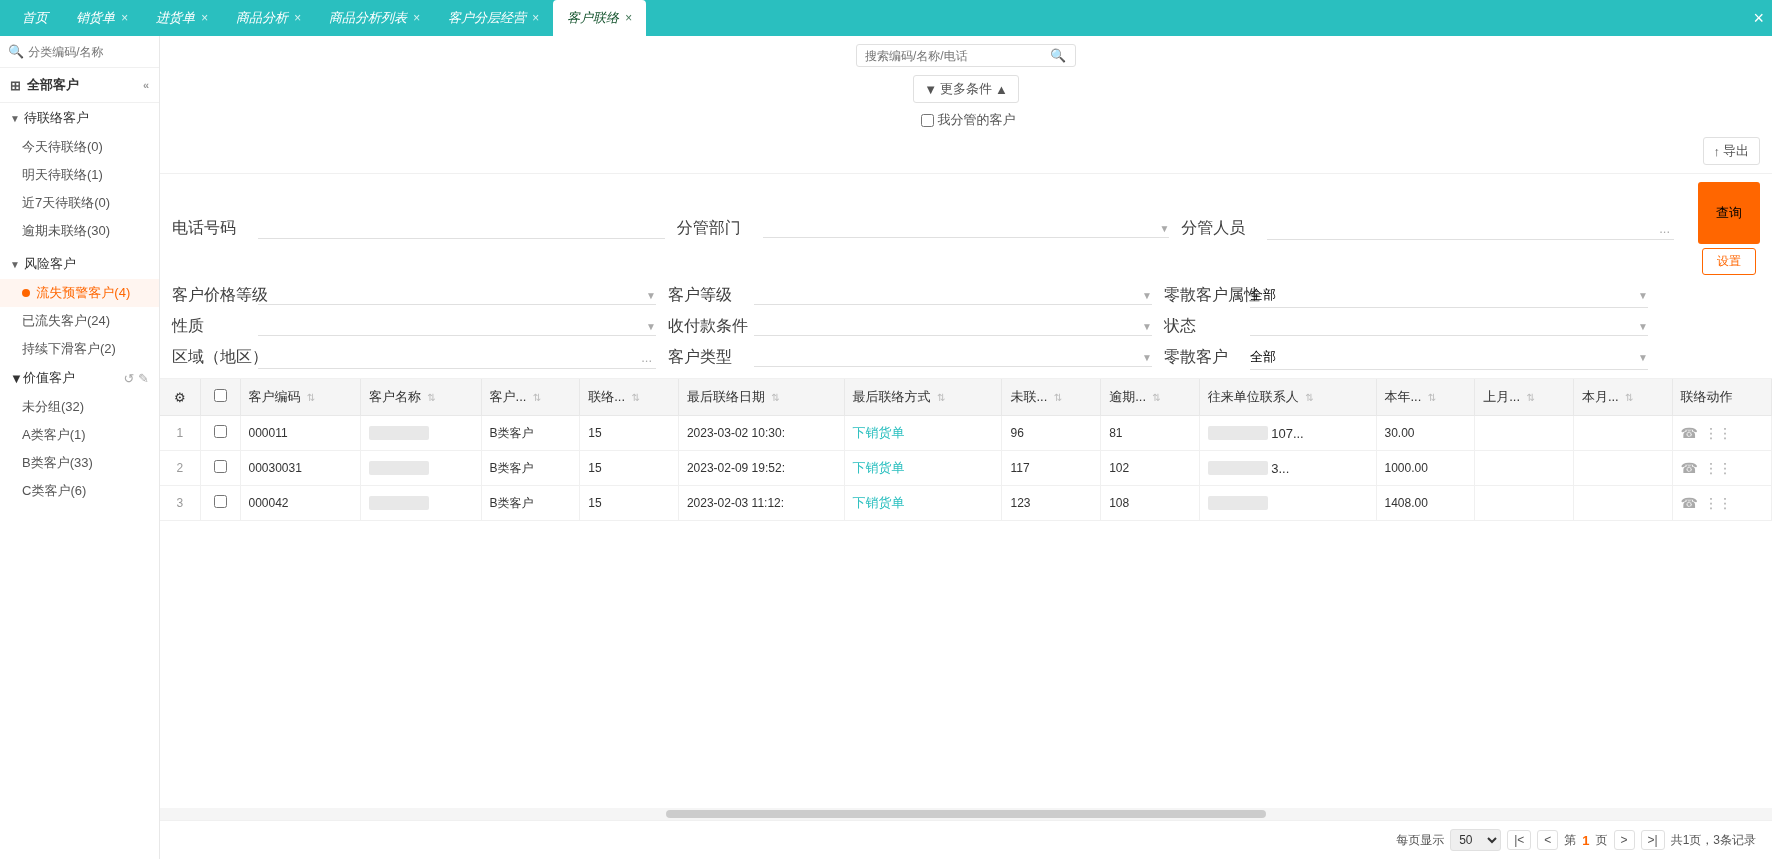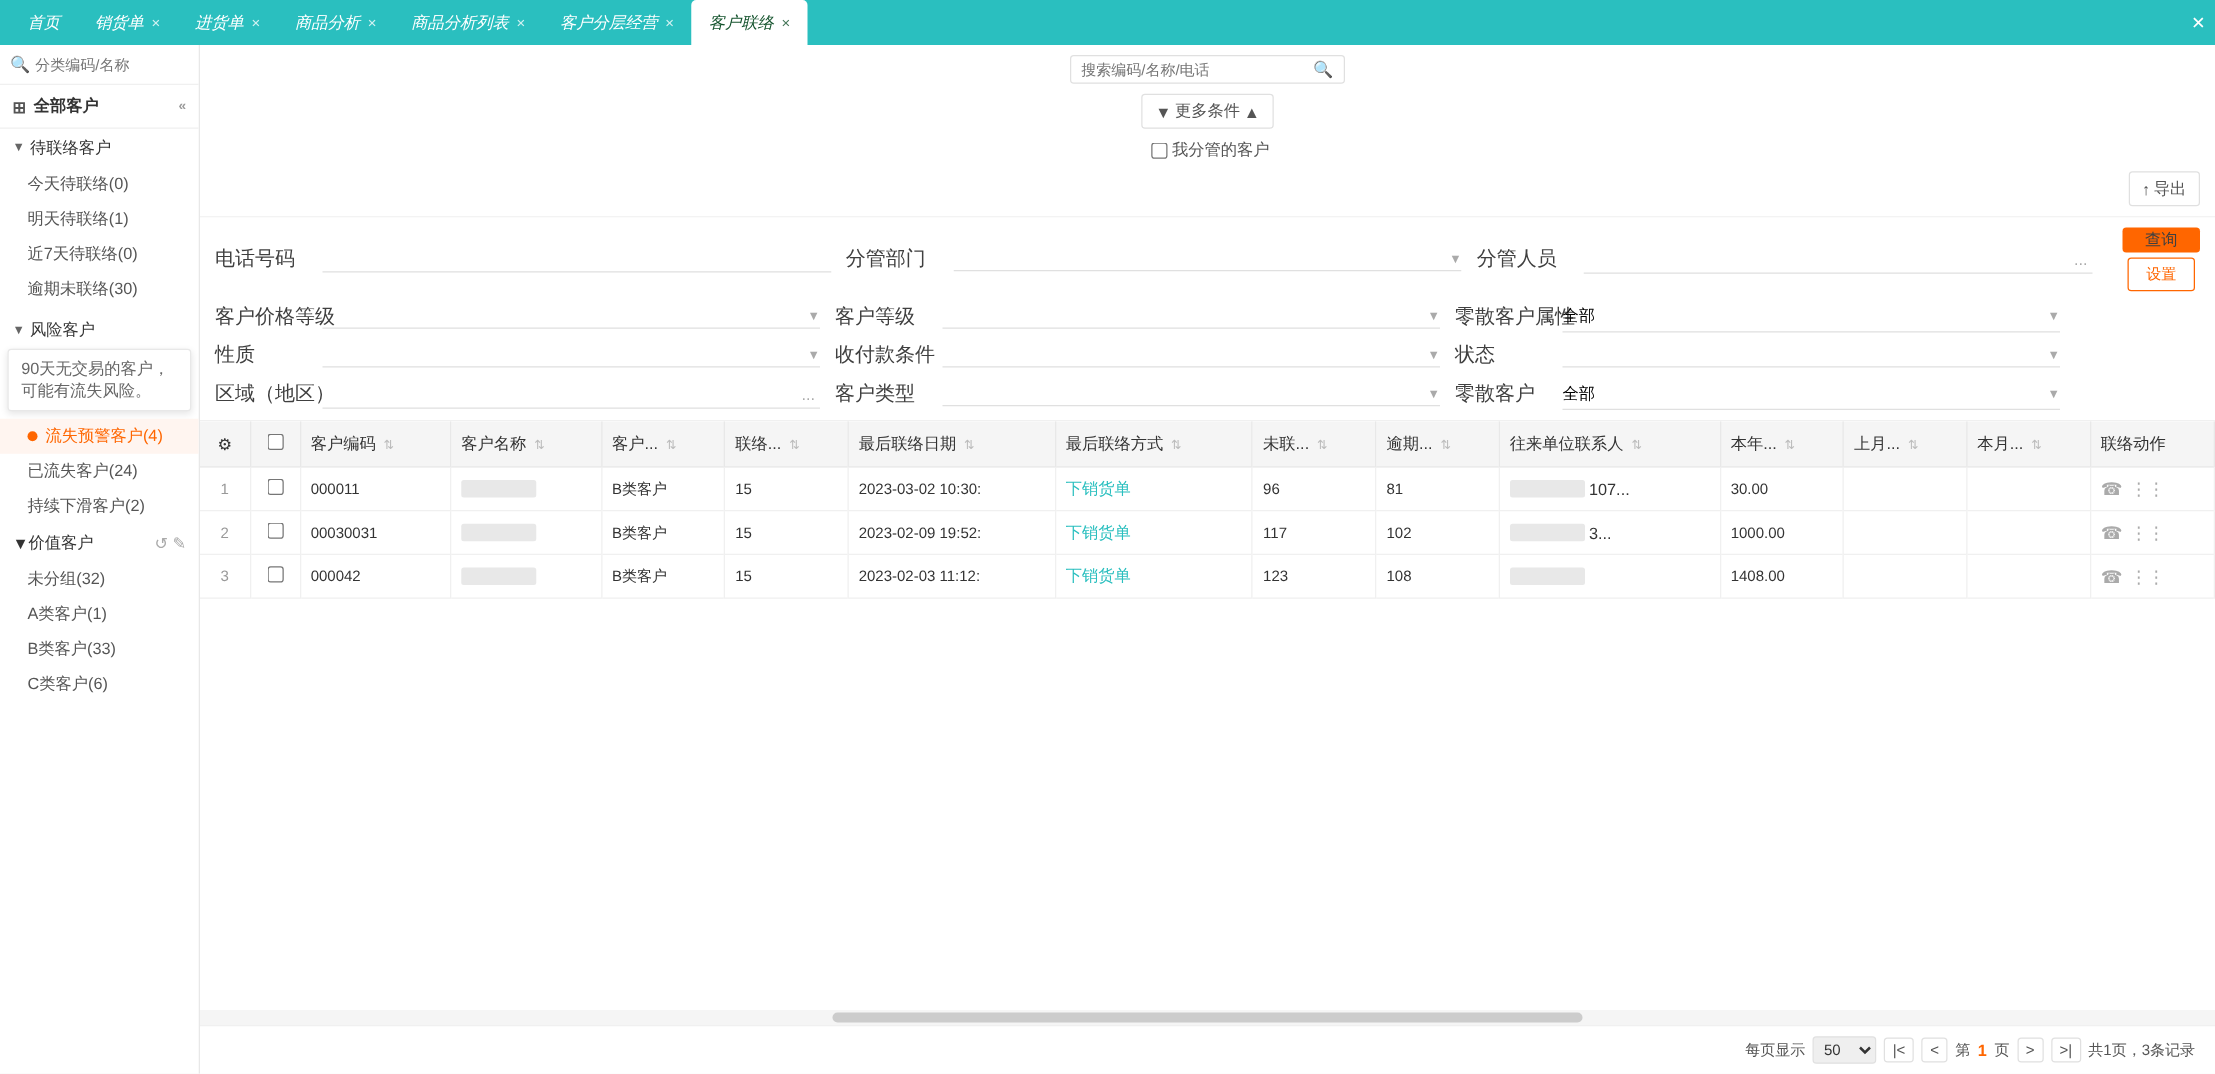--- a/index.html
+++ b/index.html
@@ -258,24 +258,24 @@
       color: #aaa;
       font-size: 10px;
     }
     .filter-dots {
       color: #aaa;
       cursor: pointer;
       padding: 0 4px;
     }
     .query-btn {
       background: #ff6600;
-      color: #404040;
+      color: #000000;
       border: none;
       border-radius: 3px;
-      padding: 1px 18px;
+      padding: 22px 18px;
       cursor: pointer;
       font-size: 13px;
     }
     .settings-btn {
       background: #fff;
       color: #ff6600;
       border: 1px solid #ff6600;
       border-radius: 3px;
       padding: 4px 14px;
       cursor: pointer;
@@ -469,23 +469,20 @@
       <span>近7天待联络(0)</span>
     </div>
     <div class="sidebar-sub-item">
       <span>逾期未联络(30)</span>
     </div>
 
     <div class="sidebar-group-2">
       <div class="sidebar-group-title">
         <span class="arrow">▼</span>
         <span>风险客户</span>
-      </div>
-      <div class="tooltip-box">
-        <span>90天无交易的客户，可能有流失风险。</span>
       </div>
       <div class="sidebar-sub-item active">
         <span class="orange-dot"></span>
         <span>流失预警客户(4)</span>
       </div>
       <div class="sidebar-sub-item">
         <span>已流失客户(24)</span>
       </div>
       <div class="sidebar-sub-item">
         <span>持续下滑客户(2)</span>

